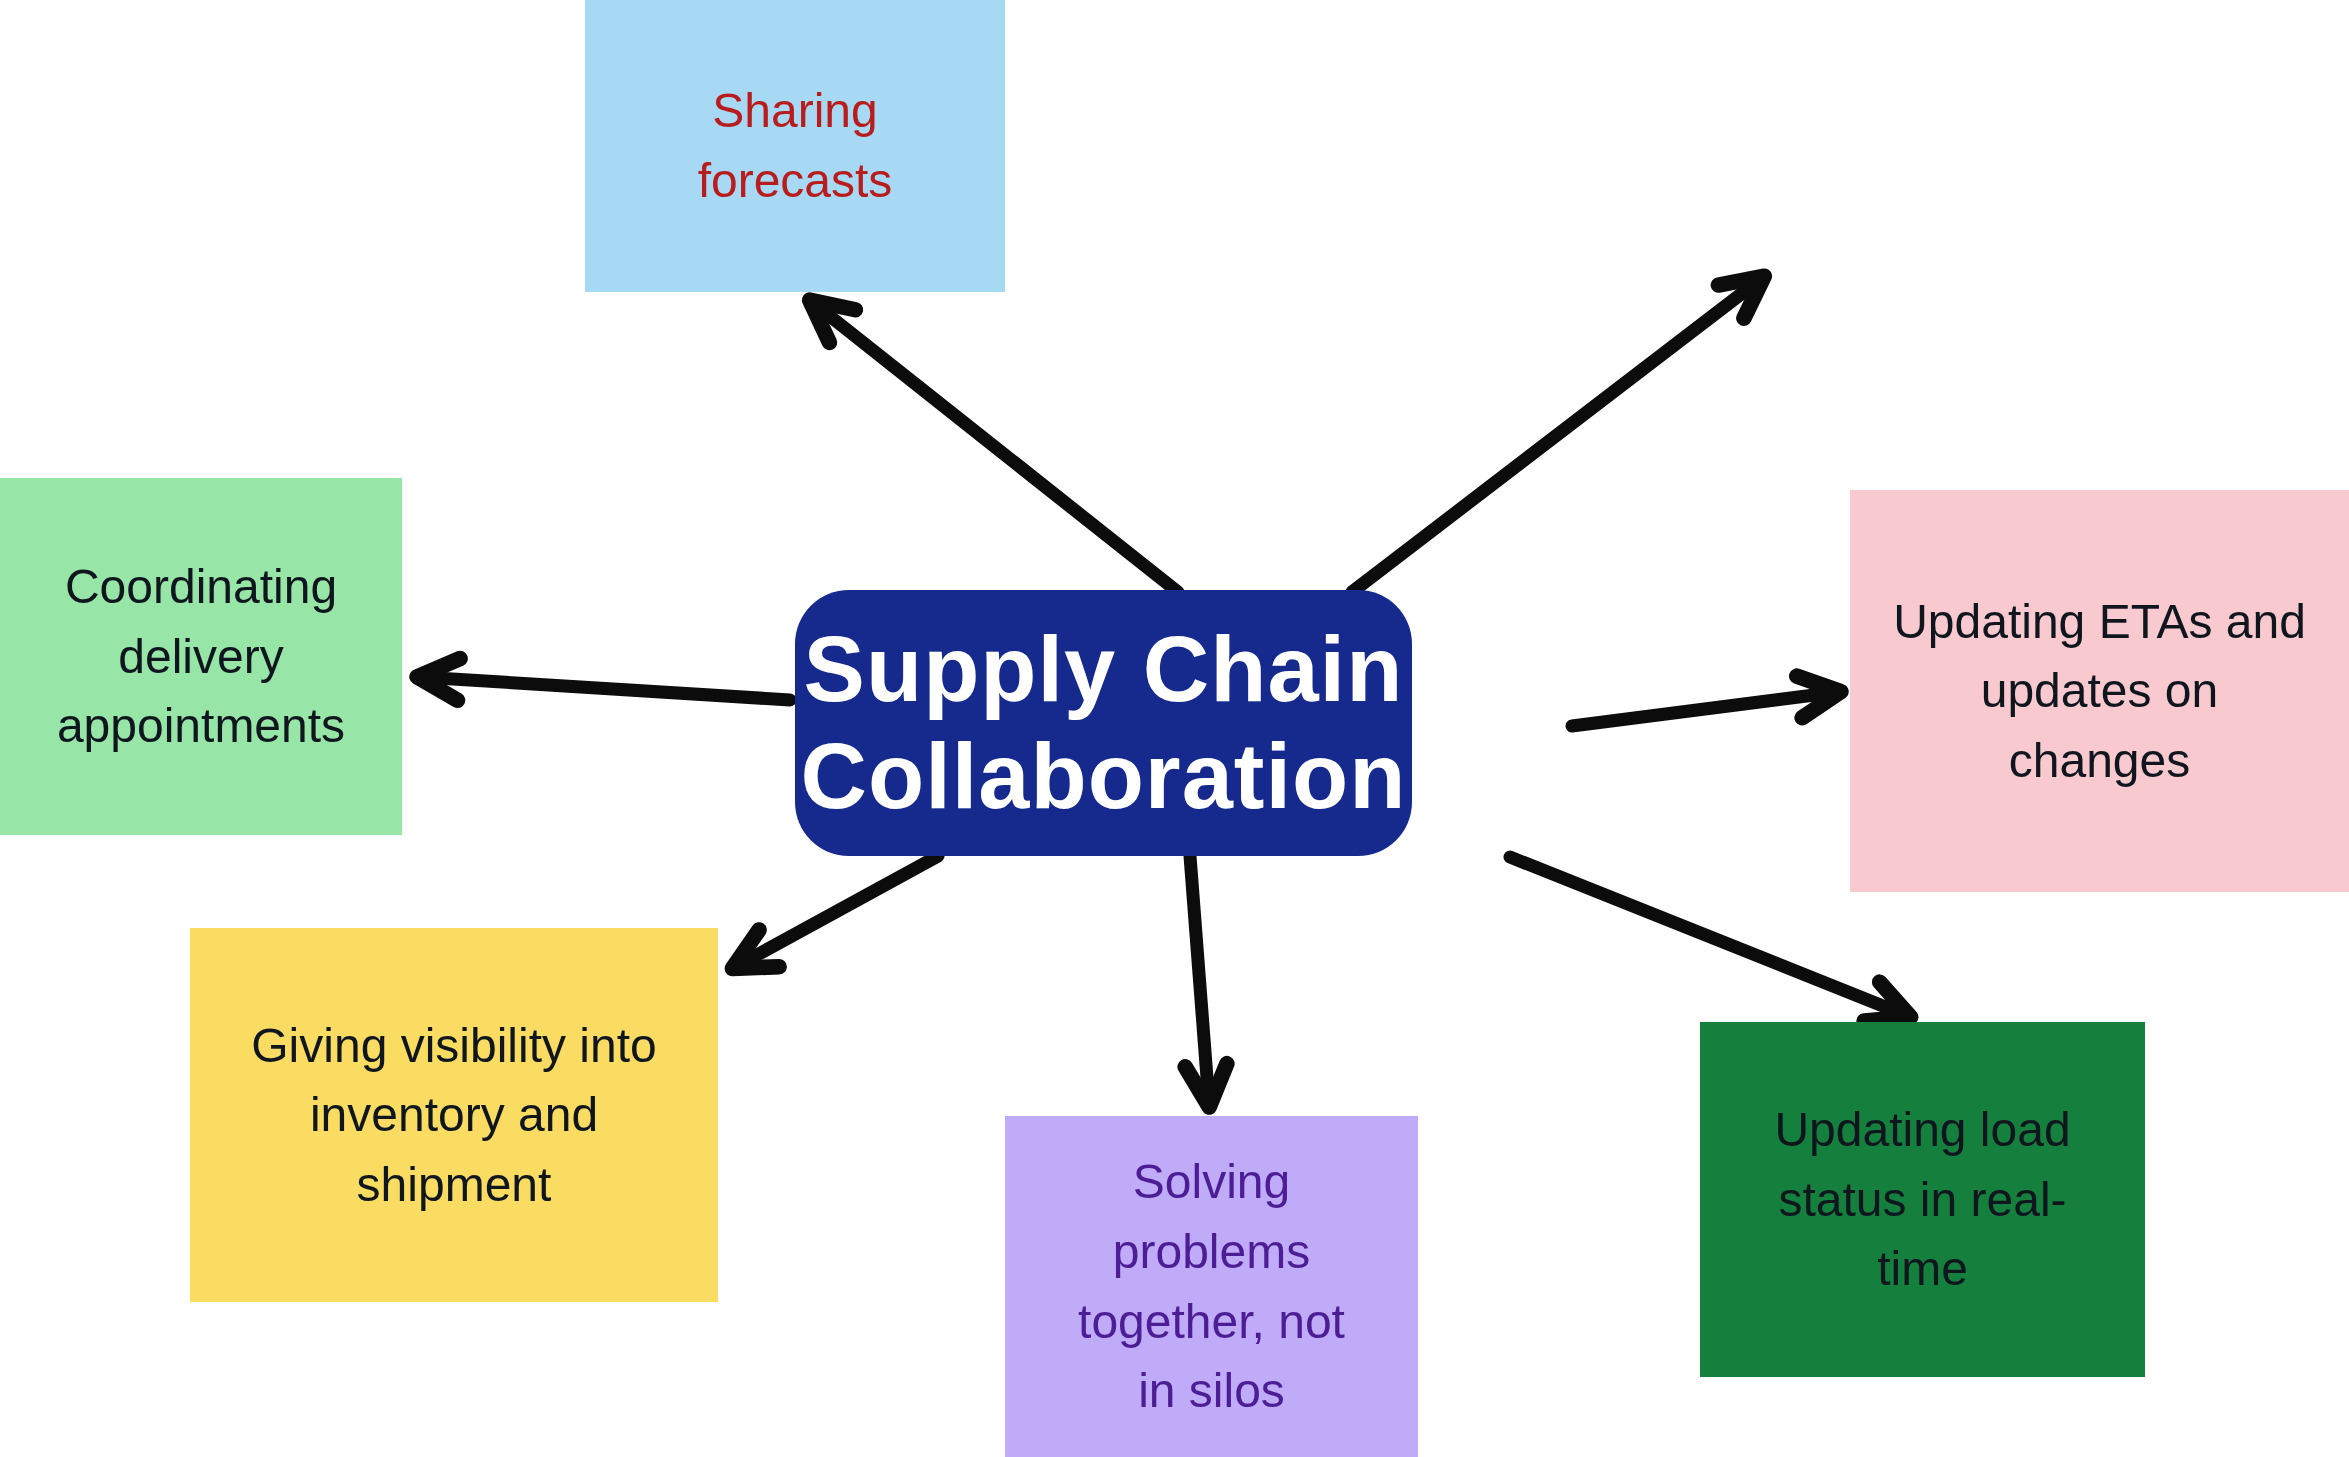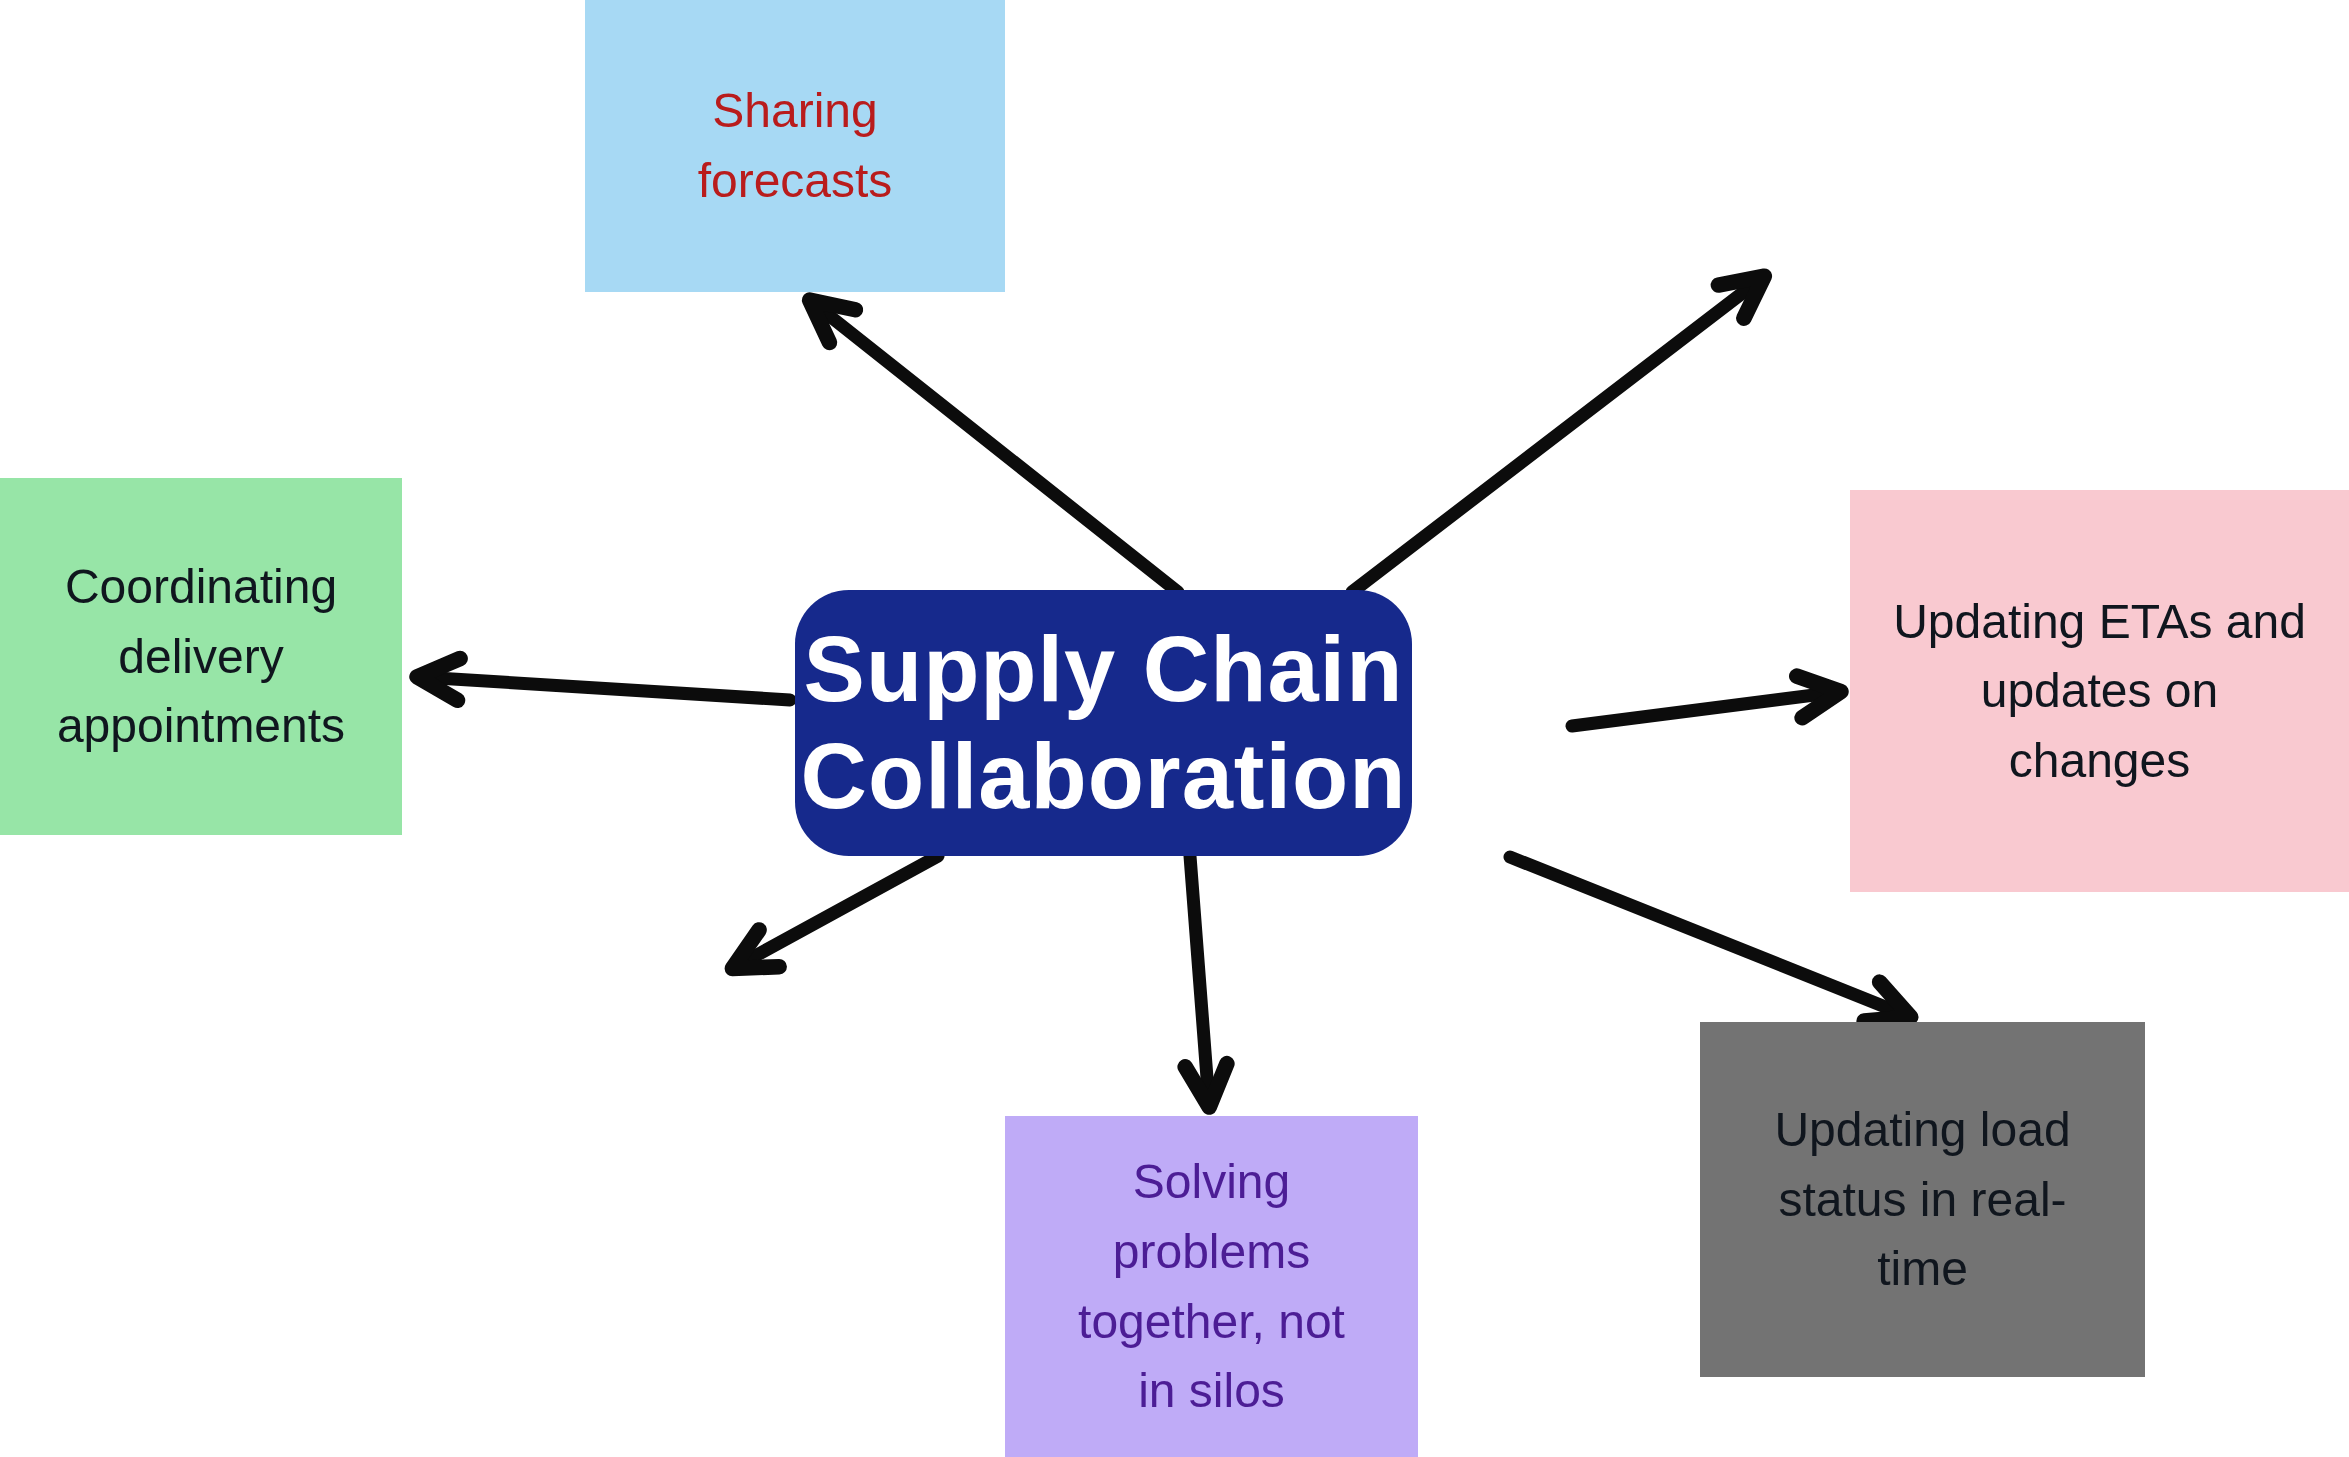--- a/index.html
+++ b/index.html
@@ -100,29 +100,34 @@
 delivery
 appointments</span>
   </div>
 
   <div class="node node-sharing-etas" style="background-color: rgb(249, 201, 208);">
     <span class="node-label" style="color: rgb(16, 22, 30);">Updating ETAs and
 updates on
 changes</span>
   </div>
 
+  <div class="node node-giving-visibility" style="background-color: rgb(250, 220, 99);">
+    <span class="node-label" style="color: rgb(16, 22, 30);">Giving visibility into
+inventory and
+shipment</span>
+  </div>
 
   <div class="node node-solving-problems" style="background-color: rgb(191, 171, 247);">
     <span class="node-label" style="color: #4c1d95;">Solving
 problems
 together, not
 in silos</span>
   </div>
 
-  <div class="node node-updating-load-status" style="background-color: #737373;">
+  <div class="node node-updating-load-status" style="background-color: #15803d;">
     <span class="node-label" style="color: rgb(16, 22, 30);">Updating load
 status in real-
 time</span>
   </div>
 
   <div class="center-node" style="background-color: rgb(22, 41, 140);">
     <span class="center-label" style="color: rgb(255, 255, 255);">Supply Chain
 Collaboration</span>
   </div>
 

